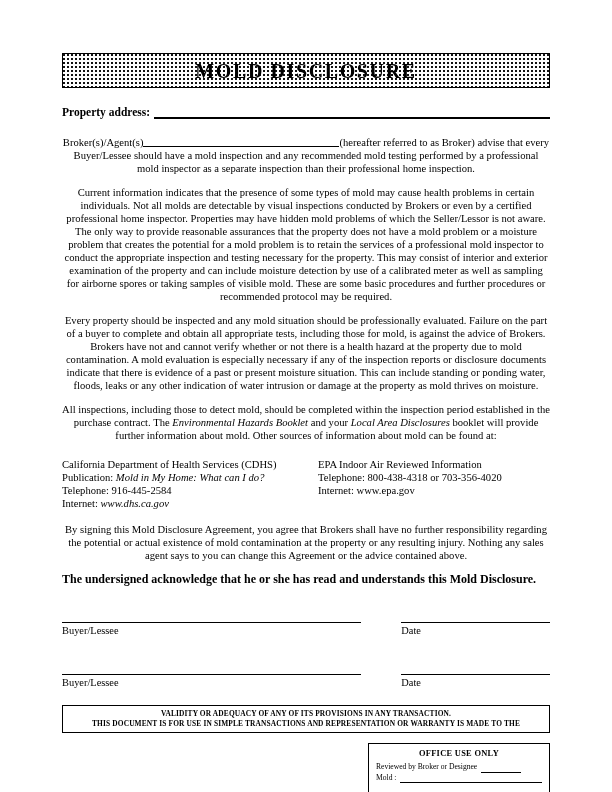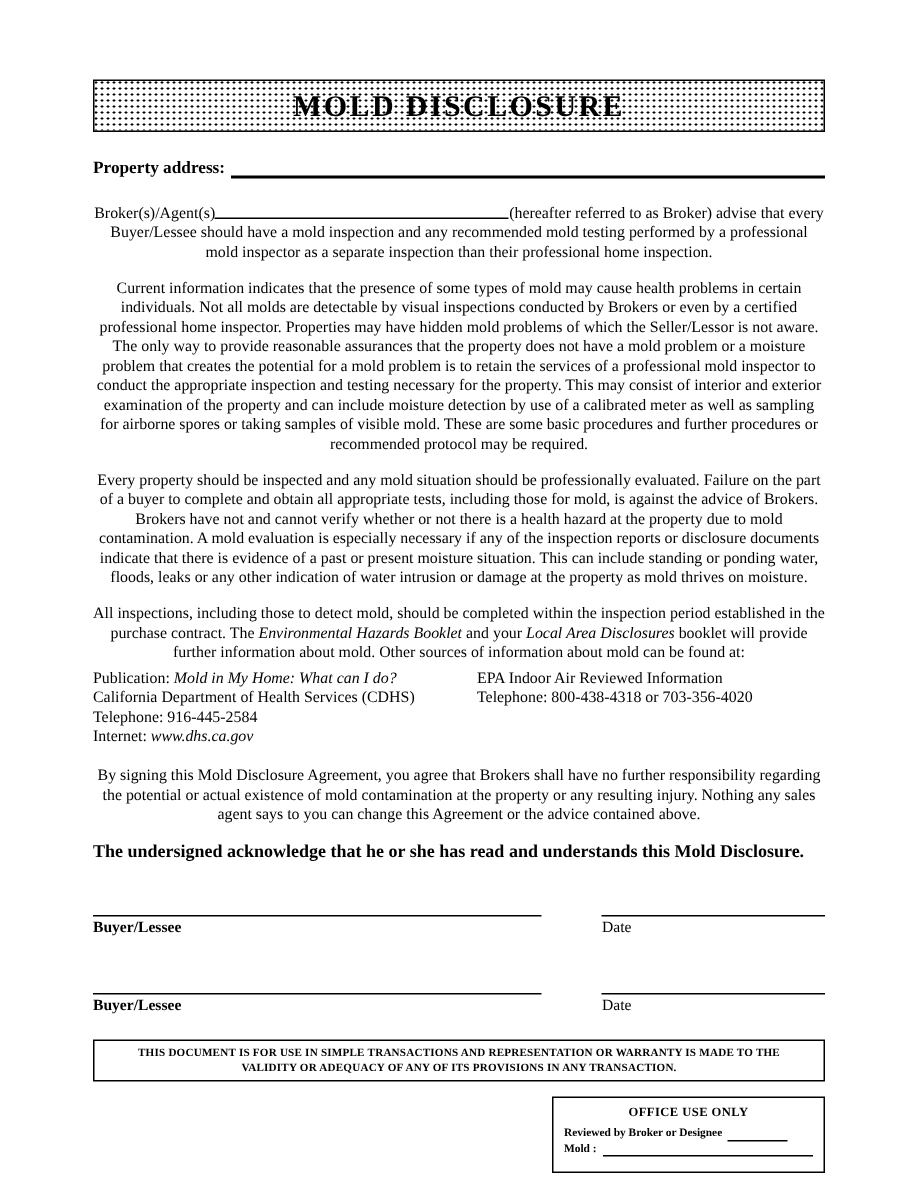--- a/index.html
+++ b/index.html
@@ -73,21 +73,21 @@
     height: 11px;
   }
 
   
   p.para {
     margin: 0 0 11px 0;
     font-size: 10.6px;
     line-height: 13.0px;
     text-align: center;
   }
-  p.para.tight { margin-bottom: 4px; }
+  p.para.tight { margin-bottom: 16px; }
   .inline-rule {
     display: inline-block;
     border-bottom: 1px solid #000;
     width: 196px;
     height: 9px;
     vertical-align: baseline;
     margin: 0 0px -1px 0px;
   }
   .ital { font-style: italic; }
 
@@ -110,21 +110,21 @@
     font-size: 12px;
     line-height: 13px;
     margin: 0 0 22px 0;
   }
 
   
   .sig-row {
     display: flex;
     margin-bottom: 6px;
   }
-  .sig-group.sig-left  { width: 310px; margin-right: 24px; font-weight: bold; }
+  .sig-group.sig-left  { width: 310px; margin-right: 24px; }
   .sig-group.sig-right { width: 154px; margin-left: 16px; }
   .sig-line {
     border-bottom: 1.4px solid #000;
     height: 14px;
   }
   .sig-caption {
     font-size: 10.4px;
     line-height: 13px;
     padding-top: 1px;
   }
@@ -158,21 +158,21 @@
   .office-title {
     text-align: center;
     font-size: 8.4px;
     font-weight: bold;
     letter-spacing: 0.3px;
     line-height: 11px;
     margin-bottom: 3px;
   }
   .office-line {
     font-size: 7.6px;
-    font-weight: bold;
+    font-weight: normal;
     line-height: 10.5px;
     white-space: nowrap;
     display: flex;
     align-items: flex-end;
   }
   .office-fill-short {
     display: inline-block;
     border-bottom: 1px solid #000;
     width: 40px;
     height: 8px;
@@ -204,28 +204,29 @@
     <p class="para"><span>Broker(s)/Agent(s)</span><span class="inline-rule"></span><span>(hereafter referred to as Broker) advise that every Buyer/Lessee should have a mold inspection and any recommended mold testing performed by a professional mold inspector as a separate inspection than their professional home inspection.</span></p>
 
     <p class="para">Current information indicates that the presence of some types of mold may cause health problems in certain individuals. Not all molds are detectable by visual inspections conducted by Brokers or even by a certified professional home inspector. Properties may have hidden mold problems of which the Seller/Lessor is not aware. The only way to provide reasonable assurances that the property does not have a mold problem or a moisture problem that creates the potential for a mold problem is to retain the services of a professional mold inspector to conduct the appropriate inspection and testing necessary for the property. This may consist of interior and exterior examination of the property and can include moisture detection by use of a calibrated meter as well as sampling for airborne spores or taking samples of visible mold. These are some basic procedures and further procedures or recommended protocol may be required.</p>
 
     <p class="para">Every property should be inspected and any mold situation should be professionally evaluated. Failure on the part of a buyer to complete and obtain all appropriate tests, including those for mold, is against the advice of Brokers. Brokers have not and cannot verify whether or not there is a health hazard at the property due to mold contamination. A mold evaluation is especially necessary if any of the inspection reports or disclosure documents indicate that there is evidence of a past or present moisture situation. This can include standing or ponding water, floods, leaks or any other indication of water intrusion or damage at the property as mold thrives on moisture.</p>
 
     <p class="para tight"><span>All inspections, including those to detect mold, should be completed within the inspection period established in the purchase contract. The </span><span class="ital">Environmental Hazards Booklet</span><span> and your </span><span class="ital">Local Area Disclosures</span><span> booklet will provide further information about mold. Other sources of information about mold can be found at:</span></p>
 
     <div class="agency-block">
       <div class="agency-col left">
+        <div class="agency-line">California Department of Health Services (CDHS)</div>
         <div class="agency-line"><span>Publication: </span><span class="ital">Mold in My Home: What can I do?</span></div>
-        <div class="agency-line">California Department of Health Services (CDHS)</div>
         <div class="agency-line">Telephone: 916-445-2584</div>
         <div class="agency-line"><span>Internet: </span><span class="ital">www.dhs.ca.gov</span></div>
       </div>
       <div class="agency-col right">
         <div class="agency-line">EPA Indoor Air Reviewed Information</div>
         <div class="agency-line">Telephone: 800-438-4318 or 703-356-4020</div>
+        <div class="agency-line"><span>Internet: </span><span>www.epa.gov</span></div>
       </div>
     </div>
 
     <p class="para">By signing this Mold Disclosure Agreement, you agree that Brokers shall have no further responsibility regarding the potential or actual existence of mold contamination at the property or any resulting injury. Nothing any sales agent says to you can change this Agreement or the advice contained above.</p>
 
     <div class="undersigned">The undersigned acknowledge that he or she has read and understands this Mold Disclosure.</div>
 
     <div class="sig-row">
       <div class="sig-group sig-left">
         <div class="sig-line"></div>
@@ -244,22 +245,22 @@
         <div class="sig-line"></div>
         <div class="sig-caption">Buyer/Lessee</div>
       </div>
       <div class="sig-group sig-right">
         <div class="sig-line"></div>
         <div class="sig-caption">Date</div>
       </div>
     </div>
 
     <div class="disclaimer-box">
+      <div class="disclaimer-text">VALIDITY OR ADEQUACY OF ANY OF ITS PROVISIONS IN ANY TRANSACTION.</div>
       <div class="disclaimer-text">THIS DOCUMENT IS FOR USE IN SIMPLE TRANSACTIONS AND REPRESENTATION OR WARRANTY IS MADE TO THE</div>
-      <div class="disclaimer-text">VALIDITY OR ADEQUACY OF ANY OF ITS PROVISIONS IN ANY TRANSACTION.</div>
     </div>
 
     <div class="office-wrap">
       <div class="office-box">
         <div class="office-title">OFFICE USE ONLY</div>
         <div class="office-line">
           <span>Reviewed by Broker or Designee</span>
           <span class="office-fill-short"></span>
         </div>
         <div class="office-line">

